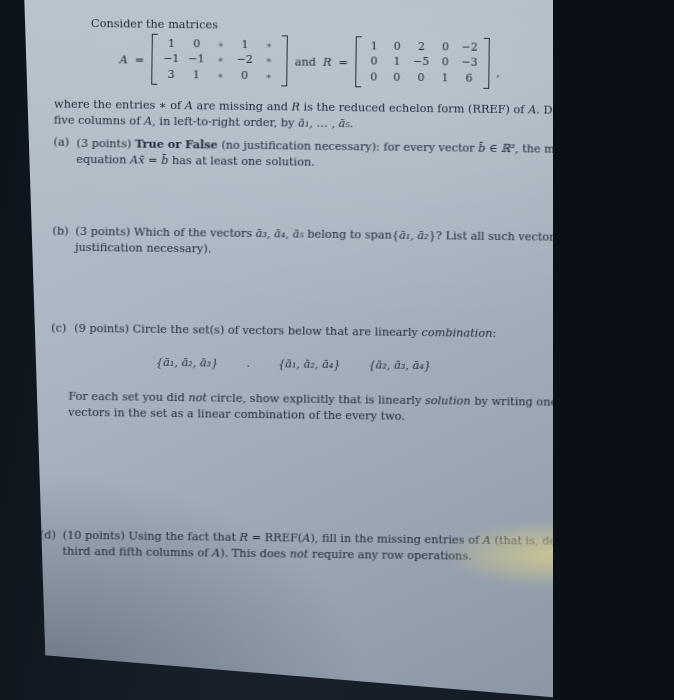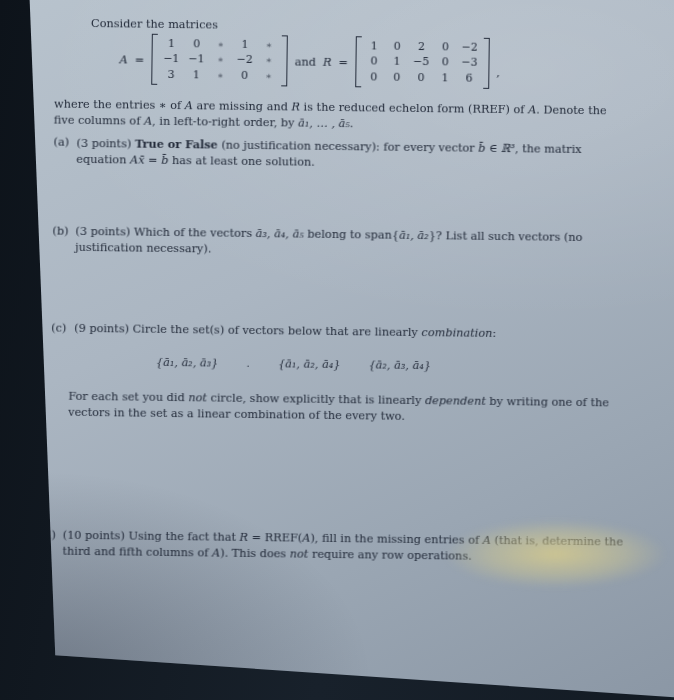--- a/index.html
+++ b/index.html
@@ -1,17 +1,17 @@
 <!DOCTYPE html>
 <html><head>
 <meta charset="utf-8">
 <style>
   html,body{margin:0;padding:0;background:#0b1016;}
   .stage{
-    position:relative;width:674px;height:700px;overflow:hidden;
+    position:relative;width:553px;height:700px;overflow:hidden;
     background:linear-gradient(100deg,#0d131a 0%,#18212b 55%,#131b24 100%);
     font-family:"DejaVu Serif","Liberation Serif",serif;
   }
   .paper{
     position:absolute;inset:0;
     clip-path:polygon(4.4% 0%,100% 0%,100% 99.6%,8.2% 93.6%);
     background:
       radial-gradient(820px 420px at 78% 10%, rgba(255,255,255,0.13), rgba(255,255,255,0) 60%),
       radial-gradient(520px 320px at 5% 97%, rgba(5,10,25,0.30), rgba(5,10,25,0) 65%),
       linear-gradient(155deg,#b8c3cd 0%,#abb6c2 40%,#9aa6b3 72%,#8b97a5 100%);
@@ -132,21 +132,21 @@
         <span class="qbody"><span>(9 points) Circle the set(s) of vectors below that are linearly </span><span class="i">combination</span><span>:</span></span>
       </div>
 
       <div class="block sets">
         <span class="setm">{ā₁, ā₂, ā₃}</span>
         <span class="stray">.</span>
         <span class="setm">{ā₁, ā₂, ā₄}</span>
         <span class="setm">{ā₂, ā₃, ā₄}</span>
       </div>
 
-      <p class="block followup"><span>For each set you did </span><span class="i">not</span><span> circle, show explicitly that is linearly </span><span class="i">dependent</span><span> by writing one of the vectors in the set as a linear combination of the every two.</span></p>
+      <p class="block followup"><span>For each set you did </span><span class="i">not</span><span> circle, show explicitly that is linearly </span><span class="i">solution</span><span> by writing one of the vectors in the set as a linear combination of the every two.</span></p>
 
       <div class="block item item-d">
         <span class="qlabel">(d)</span>
         <span class="qbody"><span>(10 points) Using the fact that </span><span class="m">R</span><span> = RREF(</span><span class="m">A</span><span>), fill in the missing entries of </span><span class="m">A</span><span> (that is, determine the third and fifth columns of </span><span class="m">A</span><span>). This does </span><span class="i">not</span><span> require any row operations.</span></span>
       </div>
 
     </div>
     <div class="glare"></div>
   </div>
 </div>

